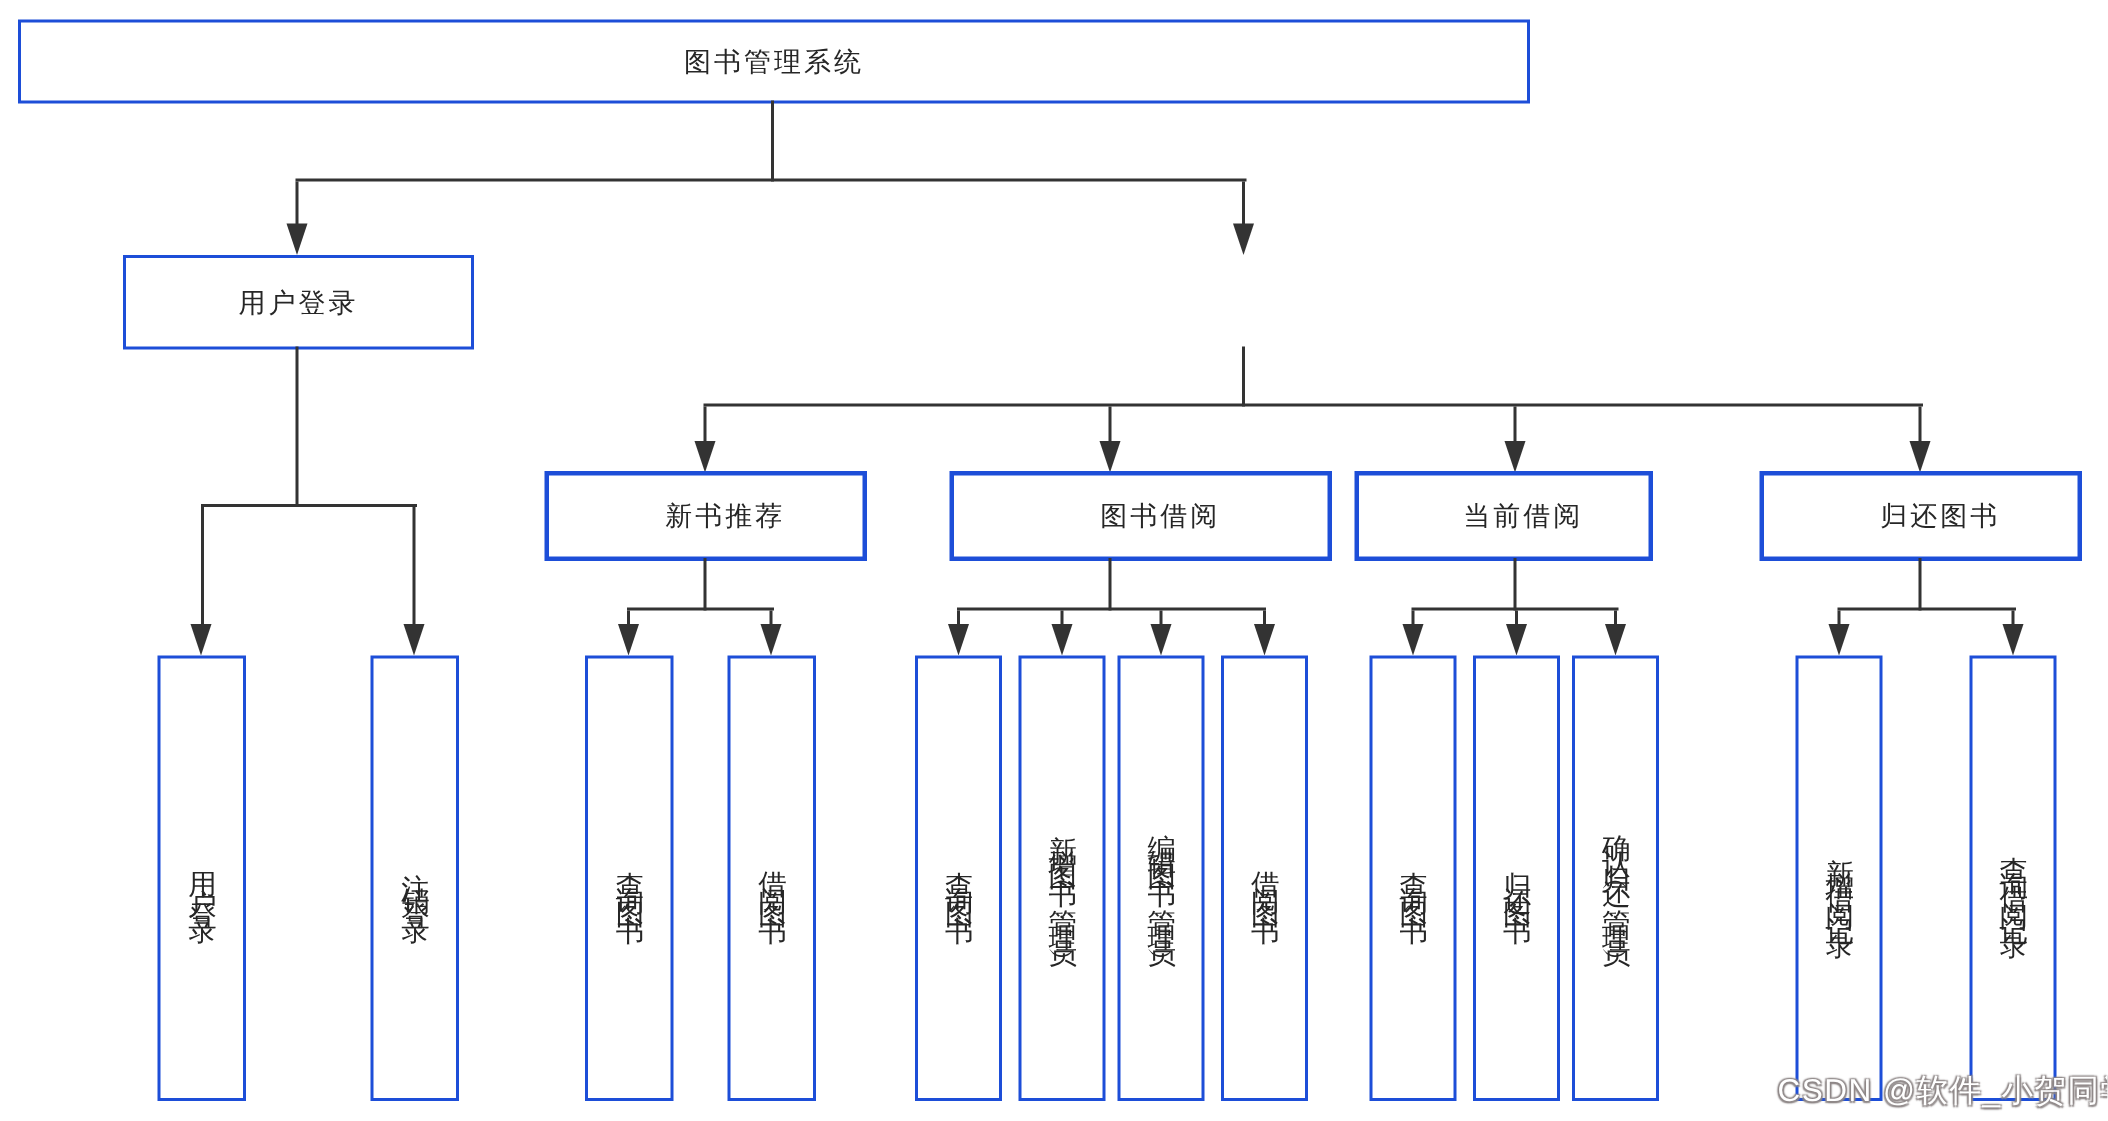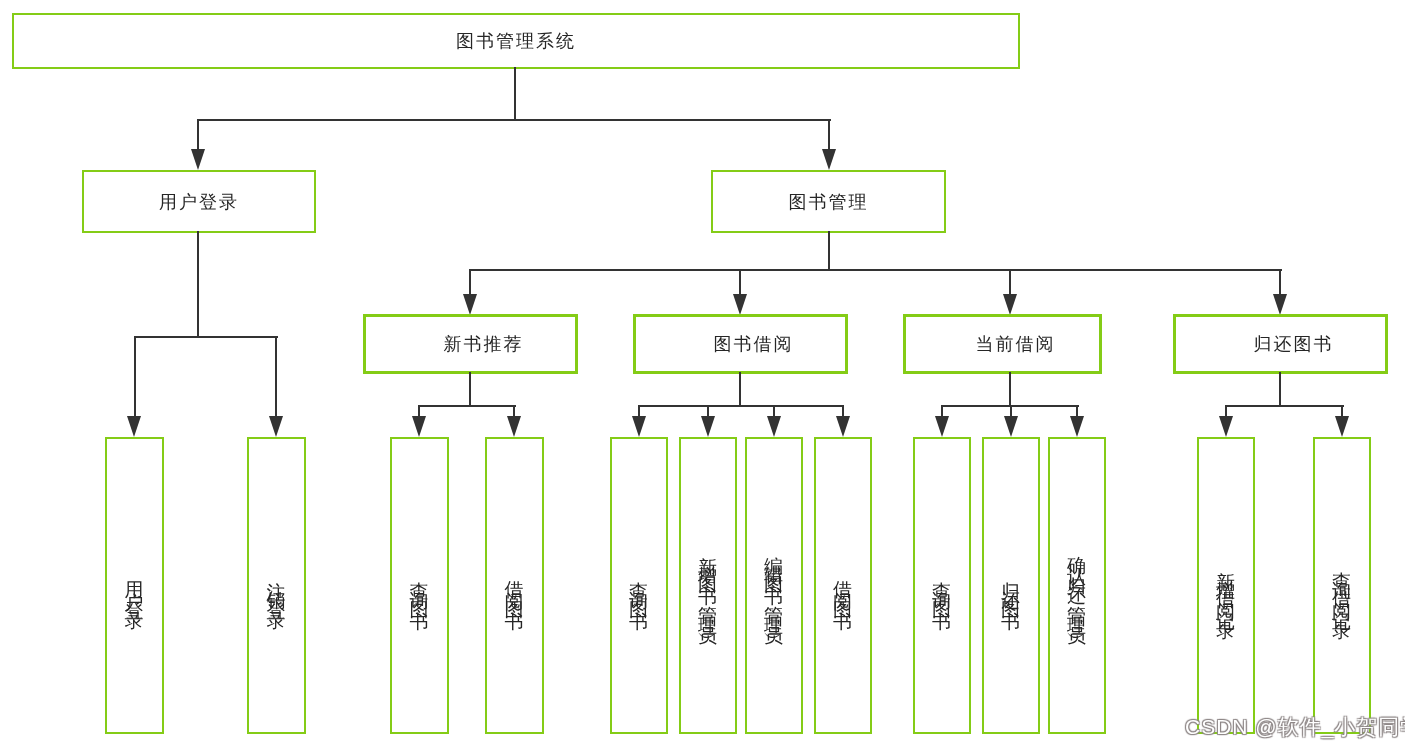--- a/index.html
+++ b/index.html
@@ -1,21 +1,21 @@
 <!DOCTYPE html>
 <html><head>
 <meta charset="utf-8">
 <style>
   html,body{margin:0;padding:0;background:#fff;}
   .canvas{
     position:relative;width:1405px;height:747px;background:#ffffff;
     font-family:"Liberation Sans", sans-serif;overflow:hidden;
   }
   .box{
-    position:absolute;box-sizing:border-box;border:2px solid #84cc16;background:#ffffff;
+    position:absolute;box-sizing:border-box;border:2px solid #1d4ed8;background:#ffffff;
     display:flex;align-items:center;justify-content:center;color:#262626;
   }
   .box.mid{border-width:3px;padding-left:26px;}
   .hlabel{font-size:18px;letter-spacing:2px;white-space:nowrap;}
   .vlabel{
     writing-mode:vertical-rl;text-orientation:mixed;
     font-size:19px;letter-spacing:10px;line-height:1;
   }
   .line{position:absolute;background:#333333;}
   .tri{
@@ -38,21 +38,20 @@
   <div class="box hlabel" style="left:12px;top:13px;width:1008px;height:56px;">图书管理系统</div>
 
   <div class="line" style="left:514px;top:67px;width:2px;height:54px;"></div>
   <div class="line" style="left:197px;top:119px;width:634px;height:2px;"></div>
   <div class="line" style="left:197px;top:121px;width:2px;height:31px;"></div>
   <div class="tri" style="left:191px;top:149px;"></div>
   <div class="line" style="left:828px;top:121px;width:2px;height:31px;"></div>
   <div class="tri" style="left:822px;top:149px;"></div>
 
   <div class="box hlabel" style="left:82px;top:170px;width:234px;height:63px;">用户登录</div>
-  <div class="box hlabel" style="left:711px;top:170px;width:235px;height:63px;">图书管理</div>
 
   <div class="line" style="left:197px;top:231px;width:2px;height:106px;"></div>
   <div class="line" style="left:134px;top:336px;width:144px;height:2px;"></div>
   <div class="line" style="left:134px;top:338px;width:2px;height:80px;"></div>
   <div class="tri" style="left:127px;top:416px;"></div>
   <div class="line" style="left:275px;top:338px;width:2px;height:80px;"></div>
   <div class="tri" style="left:269px;top:416px;"></div>
 
   <div class="box vlabel" style="left:105px;top:437px;width:59px;height:297px;">用户登录</div>
   <div class="box vlabel" style="left:247px;top:437px;width:59px;height:297px;">注销登录</div>
@@ -62,21 +61,21 @@
   <div class="line" style="left:469px;top:271px;width:2px;height:26px;"></div>
   <div class="tri" style="left:463px;top:294px;"></div>
   <div class="line" style="left:739px;top:271px;width:2px;height:26px;"></div>
   <div class="tri" style="left:733px;top:294px;"></div>
   <div class="line" style="left:1009px;top:271px;width:2px;height:26px;"></div>
   <div class="tri" style="left:1003px;top:294px;"></div>
   <div class="line" style="left:1279px;top:271px;width:2px;height:26px;"></div>
   <div class="tri" style="left:1273px;top:294px;"></div>
 
   <div class="box hlabel mid" style="left:363px;top:314px;width:215px;height:60px;">新书推荐</div>
-  <div class="box hlabel mid" style="left:633px;top:314px;width:215px;height:60px;">图书借阅</div>
+  <div class="box hlabel mid" style="left:633px;top:314px;width:255px;height:60px;">图书借阅</div>
   <div class="box hlabel mid" style="left:903px;top:314px;width:199px;height:60px;">当前借阅</div>
   <div class="box hlabel mid" style="left:1173px;top:314px;width:215px;height:60px;">归还图书</div>
 
   <div class="line" style="left:469px;top:372px;width:2px;height:35px;"></div>
   <div class="line" style="left:418px;top:405px;width:98px;height:2px;"></div>
   <div class="line" style="left:418px;top:407px;width:2px;height:11px;"></div>
   <div class="tri" style="left:412px;top:416px;"></div>
   <div class="line" style="left:513px;top:407px;width:2px;height:11px;"></div>
   <div class="tri" style="left:507px;top:416px;"></div>
 

